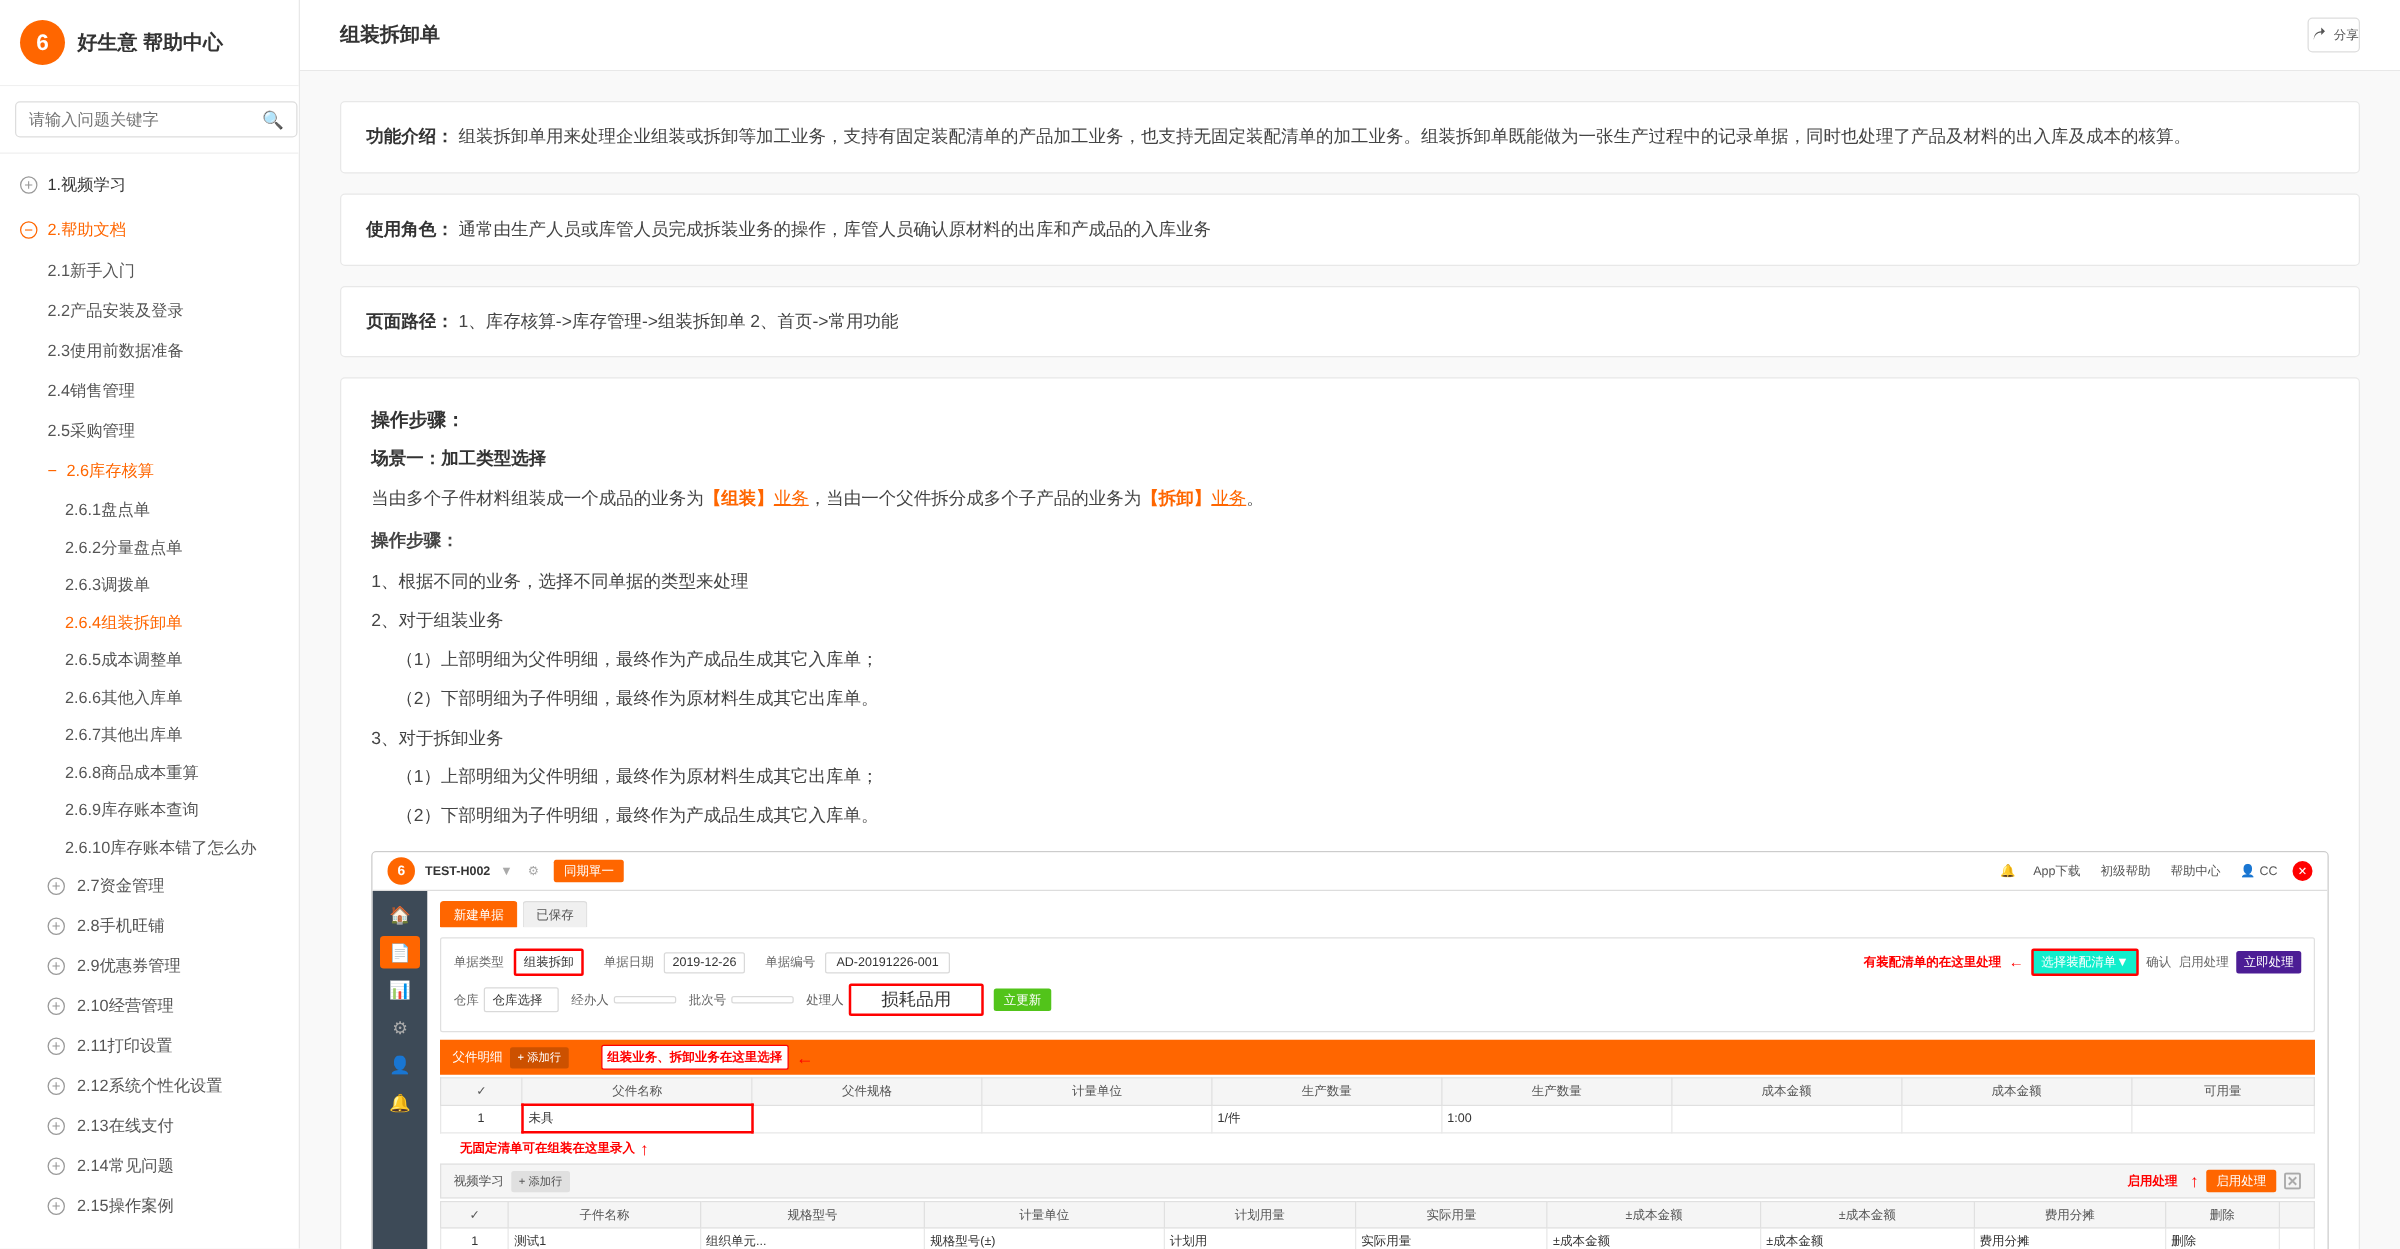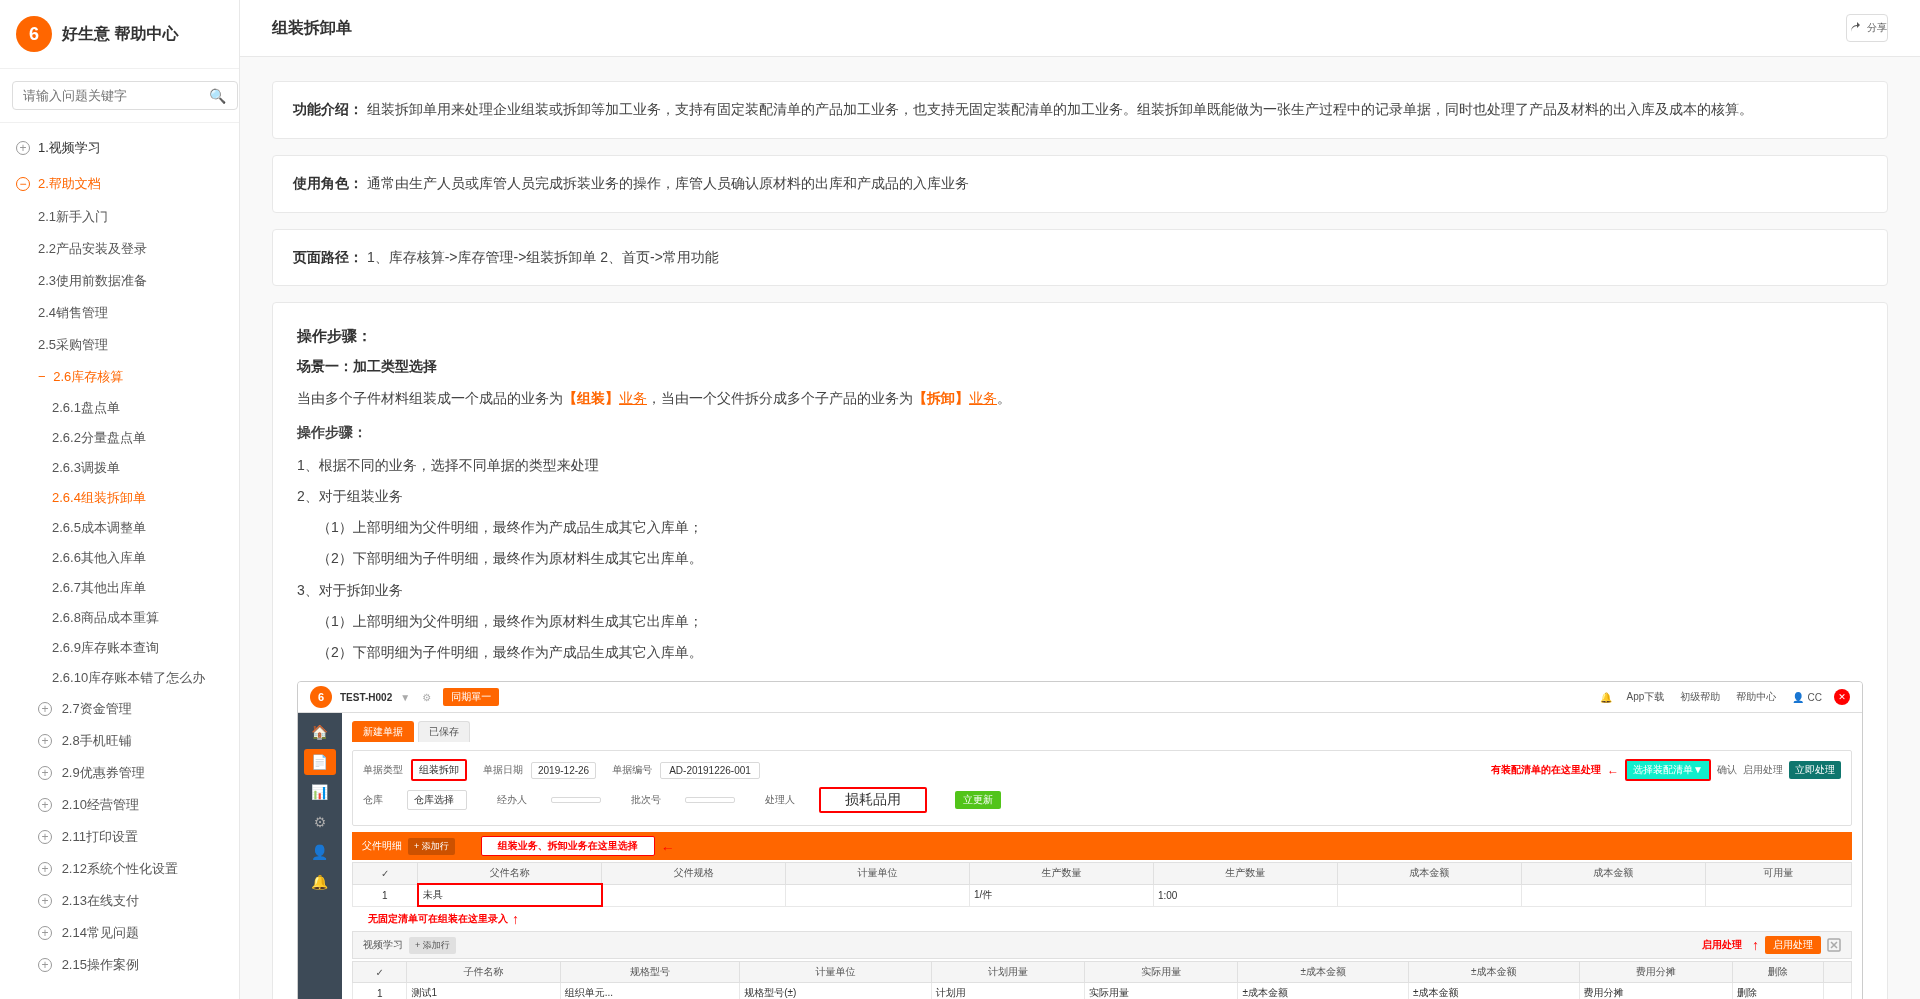--- a/index.html
+++ b/index.html
@@ -575,42 +575,42 @@
                 <span style="border:1px solid #d9d9d9; padding:2px 6px; border-radius:2px; font-size:10px; color:#333;">2019-12-26</span>
                 <span style="color:#666; margin-left:8px;">单据编号</span>
                 <span style="border:1px solid #d9d9d9; padding:2px 8px; border-radius:2px; font-size:10px; color:#333;">AD-20191226-001</span>
 
                 <div style="flex:1; display:flex; align-items:center; justify-content:flex-end; gap:6px; position:relative;">
                   <span style="color:#f00; font-size:10px; font-weight:600;">有装配清单的在这里处理</span>
                   <span style="color:#f00; font-size:12px;">←</span>
                   <span style="background:#1ec; color:#fff; border-radius:2px; padding:2px 6px; font-size:10px; border:2px solid #f00;">选择装配清单▼</span>
                   <span style="color:#666; font-size:10px;">确认</span>
                   <span style="color:#666; font-size:10px;">启用处理</span>
-                  <span style="background:#0f766e; color:#fff; border-radius:2px; padding:2px 6px; font-size:10px;">立即处理</span>
+                  <span style="background:#4c1d95; color:#fff; border-radius:2px; padding:2px 6px; font-size:10px;">立即处理</span>
                 </div>
               </div>
 
-              <div style="display:flex; align-items:center; gap:24px; font-size:10px; margin-bottom:4px;">
+              <div style="display:flex; align-items:center; gap:4px; font-size:10px; margin-bottom:4px;">
                 <span style="color:#666;">仓库</span>
                 <span style="border:1px solid #d9d9d9; padding:2px 6px; border-radius:2px; font-size:10px; color:#333; min-width:60px;">仓库选择</span>
                 <span style="color:#666; margin-left:6px;">经办人</span>
                 <span style="border:1px solid #d9d9d9; padding:2px 6px; border-radius:2px; font-size:10px; color:#333; min-width:50px;"></span>
                 <span style="color:#666; margin-left:6px;">批次号</span>
                 <span style="border:1px solid #d9d9d9; padding:2px 6px; border-radius:2px; font-size:10px; min-width:50px;"></span>
                 <span style="color:#666; margin-left:6px;">处理人</span>
                 <span style="border:1px solid #f00; border-width:2px; padding:2px 24px; border-radius:2px; font-size:14px; color:#333;">损耗品用</span>
                 <span style="background:#52c41a; color:#fff; border-radius:2px; padding:2px 8px; font-size:10px; margin-left:4px;">立更新</span>
               </div>
             </div>
 
             <div style="background:#f60; color:#fff; font-size:10px; padding:4px 10px; display:flex; align-items:center; gap:6px; margin-bottom:2px; position:relative;">
               <span>父件明细</span>
               <span style="background:rgba(0,0,0,0.2); padding:2px 6px; border-radius:2px; font-size:9px;">+ 添加行</span>
 
-              <span style="color:#f00; background:#fff; font-size:10px; font-weight:600; padding:2px 16px; margin-left:20px; border:1px solid #f00; border-radius:2px;">组装业务、拆卸业务在这里选择</span>
+              <span style="color:#f00; background:#fff; font-size:10px; font-weight:600; padding:2px 4px; margin-left:20px; border:1px solid #f00; border-radius:2px;">组装业务、拆卸业务在这里选择</span>
               <span style="color:#f00; font-size:14px;">←</span>
             </div>
 
             <table class="big-ss-table">
               <thead>
                 <tr>
                   <th>✓</th>
                   <th>父件名称</th>
                   <th>父件规格</th>
                   <th>计量单位</th>

